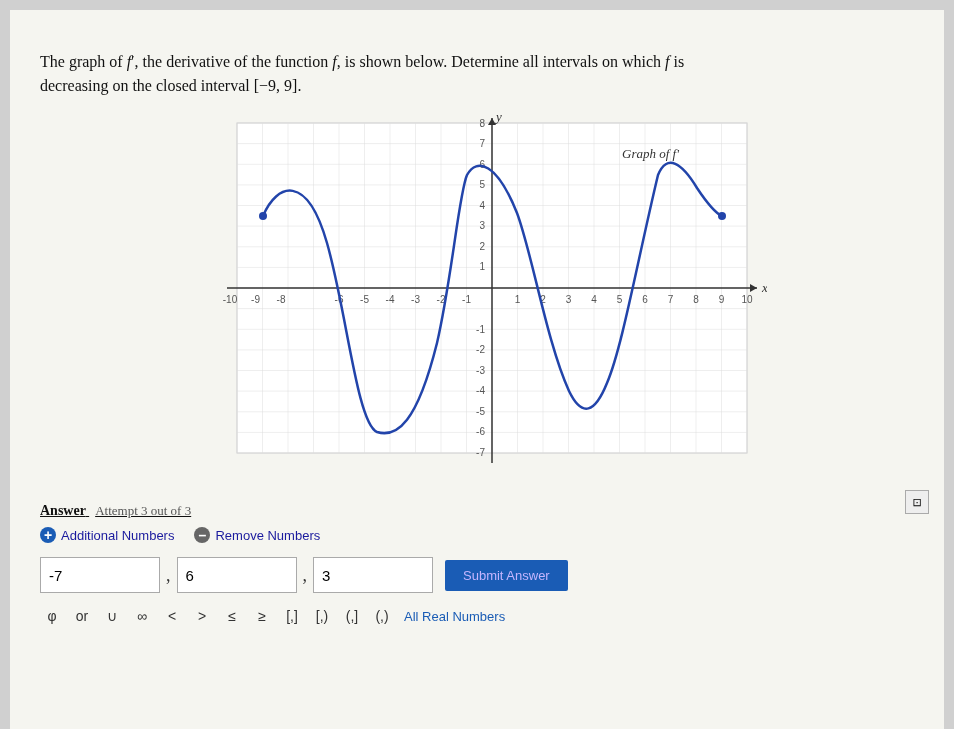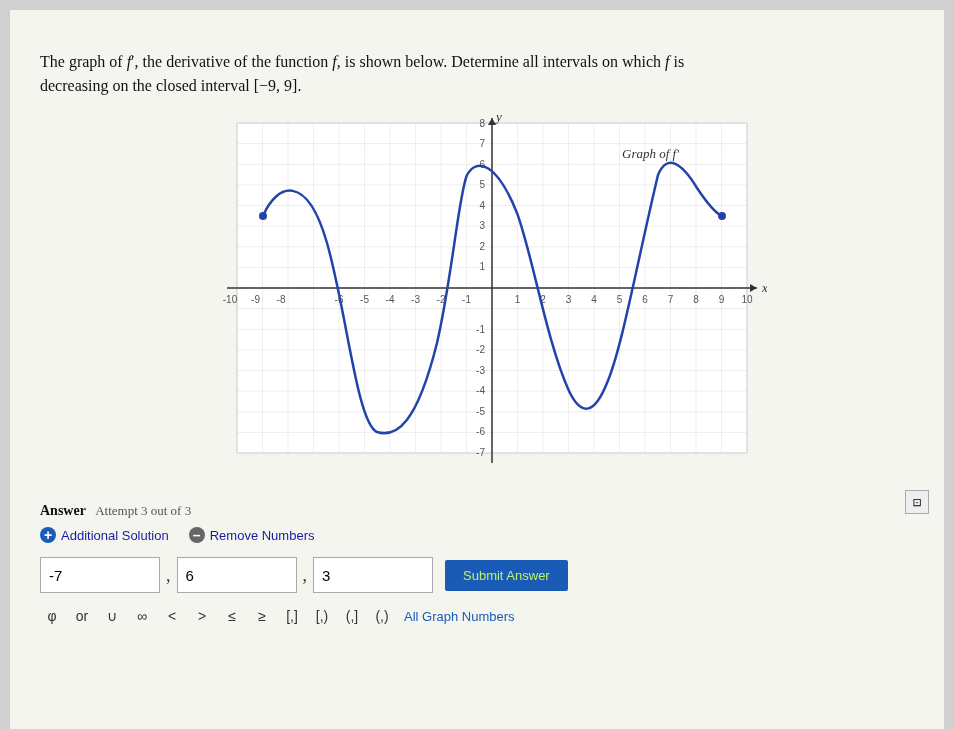--- a/index.html
+++ b/index.html
@@ -42,20 +42,21 @@
       height: 100%;
     }
     .answer-section {
       margin-top: 10px;
     }
     .answer-label {
       font-size: 14px;
       font-weight: bold;
       color: #111;
       margin-bottom: 8px;
+      text-decoration: underline;
     }
     .attempt-text {
       font-size: 13px;
       font-weight: normal;
       color: #555;
       margin-left: 6px;
     }
     .solution-controls {
       display: flex;
       align-items: center;
@@ -106,21 +107,21 @@
       font-size: 15px;
       padding: 4px 8px;
       font-family: Arial, sans-serif;
     }
     .comma-sep {
       font-size: 18px;
       color: #333;
     }
     .submit-btn {
       background: #1a5cb5;
-      color: #bef264;
+      color: #c4b5fd;
       border: none;
       padding: 8px 18px;
       font-size: 13px;
       cursor: pointer;
       font-family: Arial, sans-serif;
       border-radius: 2px;
       margin-left: 6px;
     }
     .symbol-row {
       display: flex;
@@ -301,21 +302,21 @@
     <div class="answer-label">
       <span>Answer</span>
       <span class="attempt-text">Attempt 3 out of 3</span>
     </div>
 
     <div class="expand-icon" style="position:absolute;top:480px;right:15px;">⊡</div>
 
     <div class="solution-controls">
       <button class="solution-btn">
         <span class="circle-icon circle-plus">+</span>
-        <span>Additional Solution</span>
+        <span>Additional Numbers</span>
       </button>
       <button class="solution-btn">
         <span class="circle-icon circle-minus">–</span>
         <span>Remove Numbers</span>
       </button>
     </div>
 
     <div class="input-row">
       <input class="answer-input" type="text" value="-7" style="">
       <span class="comma-sep">,</span>
@@ -331,16 +332,16 @@
       <button class="sym-btn">∪</button>
       <button class="sym-btn">∞</button>
       <button class="sym-btn">&lt;</button>
       <button class="sym-btn">&gt;</button>
       <button class="sym-btn">≤</button>
       <button class="sym-btn">≥</button>
       <button class="sym-btn">[,]</button>
       <button class="sym-btn">[,)</button>
       <button class="sym-btn">(,]</button>
       <button class="sym-btn">(,)</button>
-      <button class="all-real-btn">All Graph Numbers</button>
+      <button class="all-real-btn">All Real Numbers</button>
     </div>
   </div>
 </div>
 
 </body></html>

